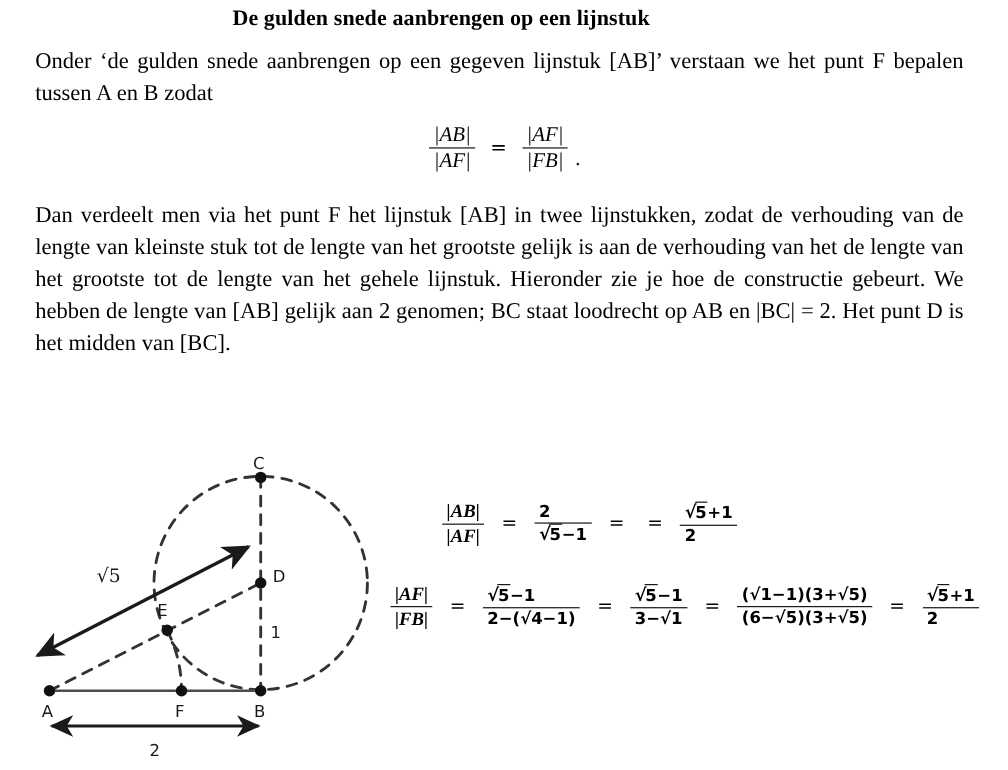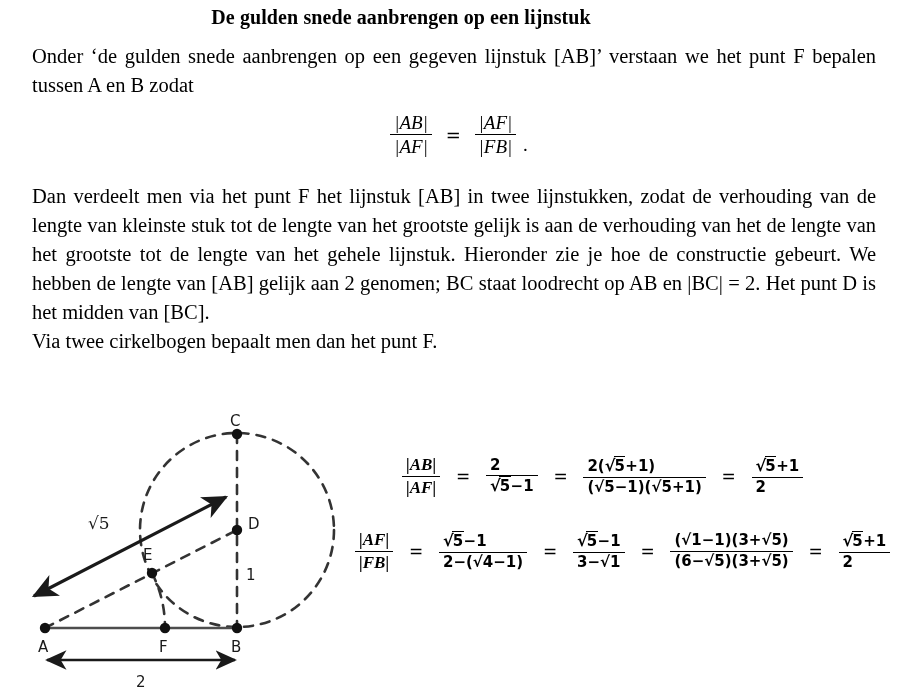--- a/index.html
+++ b/index.html
@@ -178,21 +178,20 @@
     <span class="frac">
       <span class="num mi">|AF|</span>
       <span class="den mi">|FB|</span>
     </span>
     <span class="period">.</span>
   </div>
 
   <div class="para" id="para-main">Dan verdeelt men via het punt F het lijnstuk [AB] in twee lijnstukken, zodat de verhouding van de lengte van kleinste stuk tot de lengte van het grootste gelijk is aan de verhouding van het de lengte van het grootste tot de lengte van het gehele lijnstuk. Hieronder zie je hoe de constructie gebeurt. We hebben de lengte van [AB] gelijk aan 2 genomen; BC staat loodrecht op AB en |BC| = 2. Het punt D is het midden van [BC].</div>
 
   <div class="para nojust" id="para-arcs">
-    <div>Via twee cirkelbogen bepaalt men dan het punt F.</div>
   </div>
 
   <svg id="figure" viewBox="0 0 360 288">
 
     <circle cx="223" cy="118" r="97" fill="none" stroke="#333333" stroke-width="2.6" stroke-dasharray="9 8" stroke-linecap="round"></circle>
 
     <line x1="223" y1="22" x2="223" y2="216" stroke="#333333" stroke-width="2.6" stroke-dasharray="9 8" stroke-linecap="round"></line>
 
     <line x1="31" y1="216" x2="223" y2="118" stroke="#333333" stroke-width="2.6" stroke-dasharray="9 8" stroke-linecap="round"></line>
 
@@ -237,24 +236,20 @@
     <span class="frac">
       <span class="num lbl">|AB|</span>
       <span class="den lbl">|AF|</span>
     </span>
     <span class="eqsign">=</span>
     <span class="frac">
       <span class="num plain">2</span>
       <span class="den"><span class="srad"><span class="rsym">√</span><span class="rarg">5</span></span><span class="plain">−1</span></span>
     </span>
     <span class="eqsign">=</span>
-    <span class="frac">
-      <span class="num"><span class="plain">2(</span><span class="srad"><span class="rsym">√</span><span class="rarg">5</span></span><span class="plain">+1)</span></span>
-      <span class="den plain">(√5−1)(√5+1)</span>
-    </span>
     <span class="eqsign">=</span>
     <span class="frac">
       <span class="num"><span class="srad"><span class="rsym">√</span><span class="rarg">5</span></span><span class="plain">+1</span></span>
       <span class="den plain">2</span>
     </span>
   </div>
 
   <div class="calc" id="calc-row-2">
     <span class="frac">
       <span class="num lbl">|AF|</span>

